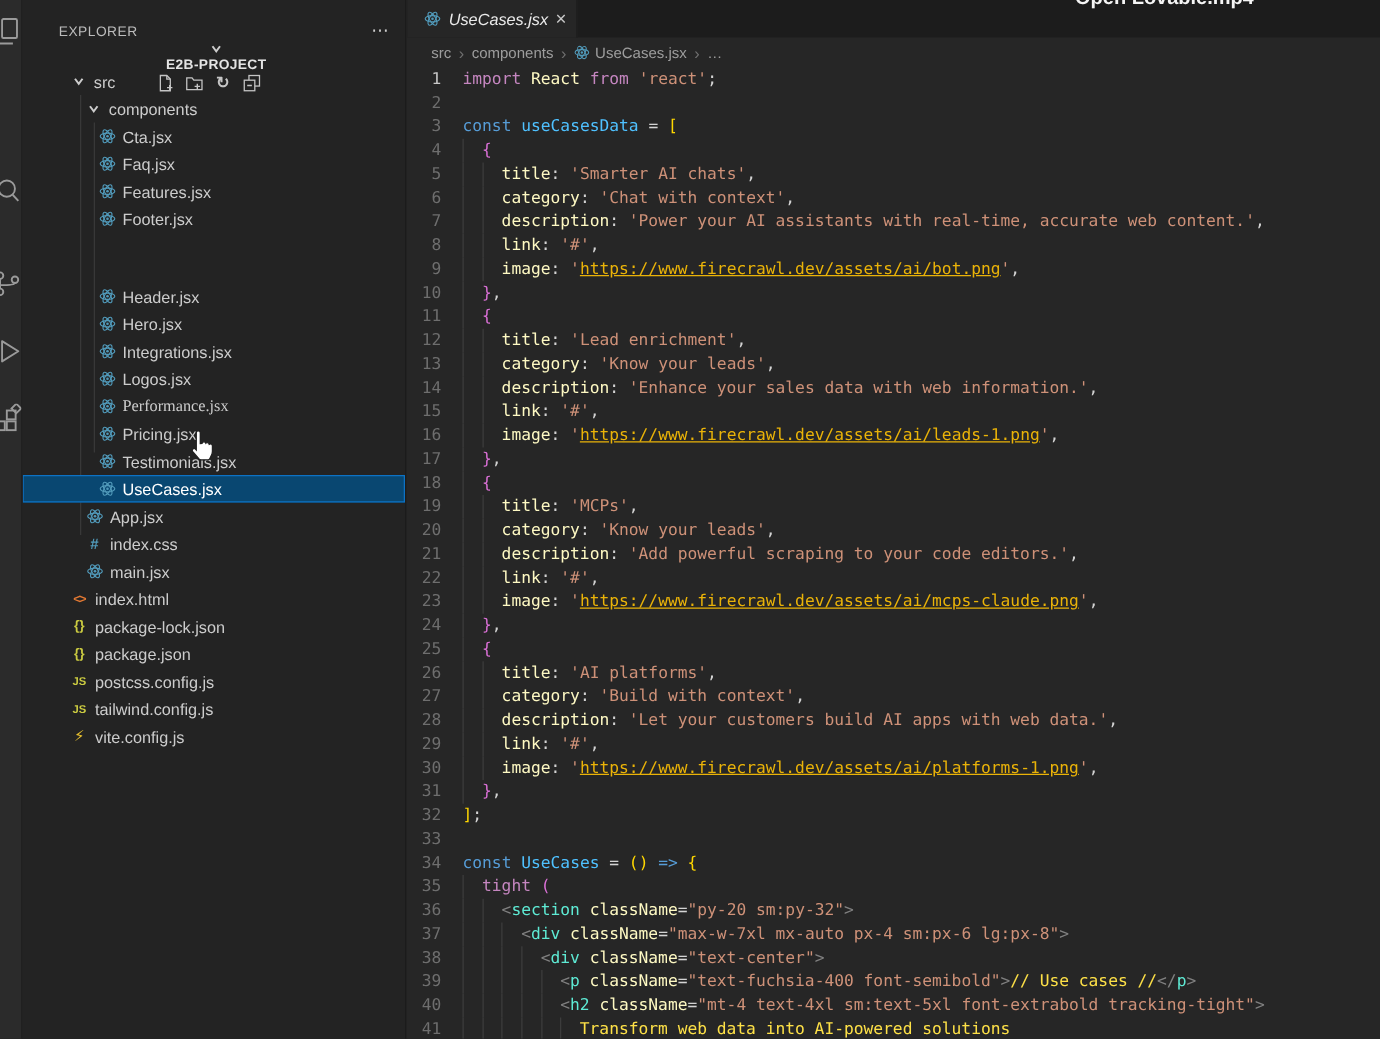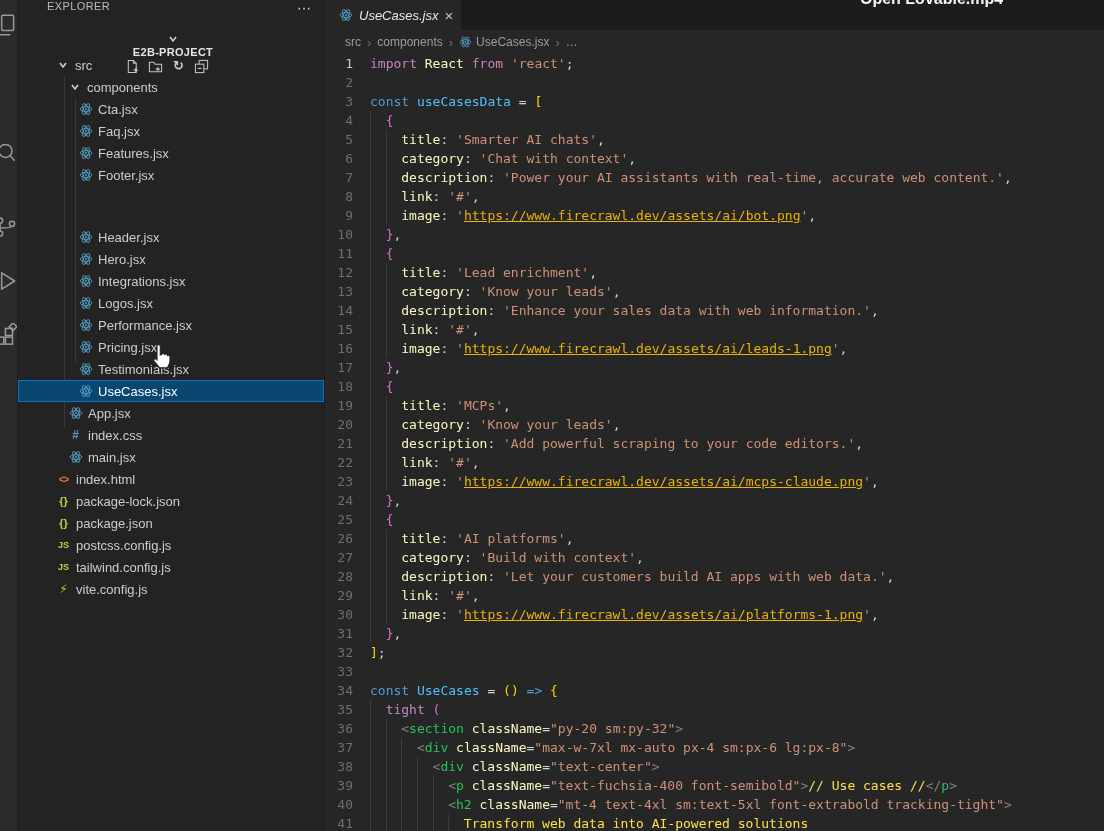--- a/index.html
+++ b/index.html
@@ -9,21 +9,21 @@
 
   
   .activitybar { position:absolute; left:0; top:0; width:18px; height:831px;
     background:#2b2b2b; border-right:1px solid #1e1e1e; overflow:hidden; z-index:5; }
   .ab-icon { position:absolute; left:-7px; width:26px; height:26px; }
   .ab-icon svg { width:26px; height:26px; stroke:#9a9a9a; fill:none; stroke-width:1.4; }
 
   
   .sidebar { position:absolute; left:18px; top:0; width:307px; height:831px;
     background:#232323; border-right:1px solid #1b1b1b; overflow:hidden; }
-  .sb-header { height:32px; display:flex; align-items:flex-start; padding:0 12px 0 29px;
+  .sb-header { height:32px; display:flex; align-items:flex-end; padding:0 12px 0 29px;
     color:#bcbcbc; font-size:11px; letter-spacing:.4px; }
   .sb-header .grow { flex:1; }
   .more-dots { color:#cfcfcf; font-size:14px; letter-spacing:1px; cursor:pointer; }
   .project-row { height:22px; display:flex; align-items:center; padding-left:4px;
     color:#e4e4e4; font-size:11px; font-weight:bold; letter-spacing:.3px;flex-direction:column; }
   .project-row .grow { flex:1; }
   .proj-actions { display:flex; align-items:center; gap:7px; padding-right:12px; }
   .proj-actions .pa { width:16px; height:16px; display:flex; align-items:center; justify-content:center; }
   .proj-actions svg { width:15px; height:15px; stroke:#c5c5c5; fill:none; stroke-width:1.1; }
   .proj-actions .glyph { color:#c5c5c5; font-size:13px; line-height:16px; }
@@ -60,21 +60,21 @@
   .ln { width:44px; flex:none; text-align:right; padding-right:17px; color:#6e6e6e;
     font:13px/19px "DejaVu Sans Mono", monospace; }
   .ln.active { color:#c8c8c8; }
   .cc { font:13px/19px "DejaVu Sans Mono", monospace; white-space:pre; color:#d4d4d4; }
   .g { display:inline-block; width:2ch; height:19px; vertical-align:top;
     border-left:1px solid #3c3c3c; }
   .tk-kw { color:#C586C0;margin-top:34px; } .tk-k2 { color:#569CD6; } .tk-vr { color:#4FC1FF; }
   .tk-pr { color:#fef9c3; } .tk-st { color:#CE9178; }
   .tk-ur { color:#eab308; text-decoration:underline; }
   .tk-pl { color:#D4D4D4; } .tk-b1 { color:#FFD700; } .tk-b2 { color:#DA70D6; }
-  .tk-tg { color:#22c55e; } .tk-an { color:#808080; } .tk-tx { color:#fde047; }
+  .tk-tg { color:#5eead4; } .tk-an { color:#808080; } .tk-tx { color:#fde047; }
 
   
   .video-title { position:absolute; top:0; left:860px; height:10px; overflow:hidden; z-index:40; }
   .video-title span { display:block; transform:translateY(-10px); color:#f5f5f5;
     font-size:16px; font-weight:bold; white-space:nowrap; }
   .cursor-hand { position:absolute; left:151px; top:343px; z-index:60; pointer-events:none; }
 </style>
 </head>
 <body>
 
@@ -270,21 +270,21 @@
               <g fill="none" stroke="#519aba" stroke-width="1.6">
                 <ellipse cx="12" cy="12" rx="10" ry="4.2"></ellipse>
                 <ellipse cx="12" cy="12" rx="10" ry="4.2" transform="rotate(60 12 12)"></ellipse>
                 <ellipse cx="12" cy="12" rx="10" ry="4.2" transform="rotate(120 12 12)"></ellipse>
               </g>
               <circle cx="12" cy="12" r="1.8" fill="#519aba"></circle>
             </svg>
           </span>
           <span>Logos.jsx</span>
         </div>
-        <div class="row" style="padding-left: 60px;">
+        <div class="row" style="padding-left: 60px; font-family: Liberation Serif, serif;">
           <span class="fi react">
             <svg viewBox="0 0 24 24">
               <g fill="none" stroke="#519aba" stroke-width="1.6">
                 <ellipse cx="12" cy="12" rx="10" ry="4.2"></ellipse>
                 <ellipse cx="12" cy="12" rx="10" ry="4.2" transform="rotate(60 12 12)"></ellipse>
                 <ellipse cx="12" cy="12" rx="10" ry="4.2" transform="rotate(120 12 12)"></ellipse>
               </g>
               <circle cx="12" cy="12" r="1.8" fill="#519aba"></circle>
             </svg>
           </span>

